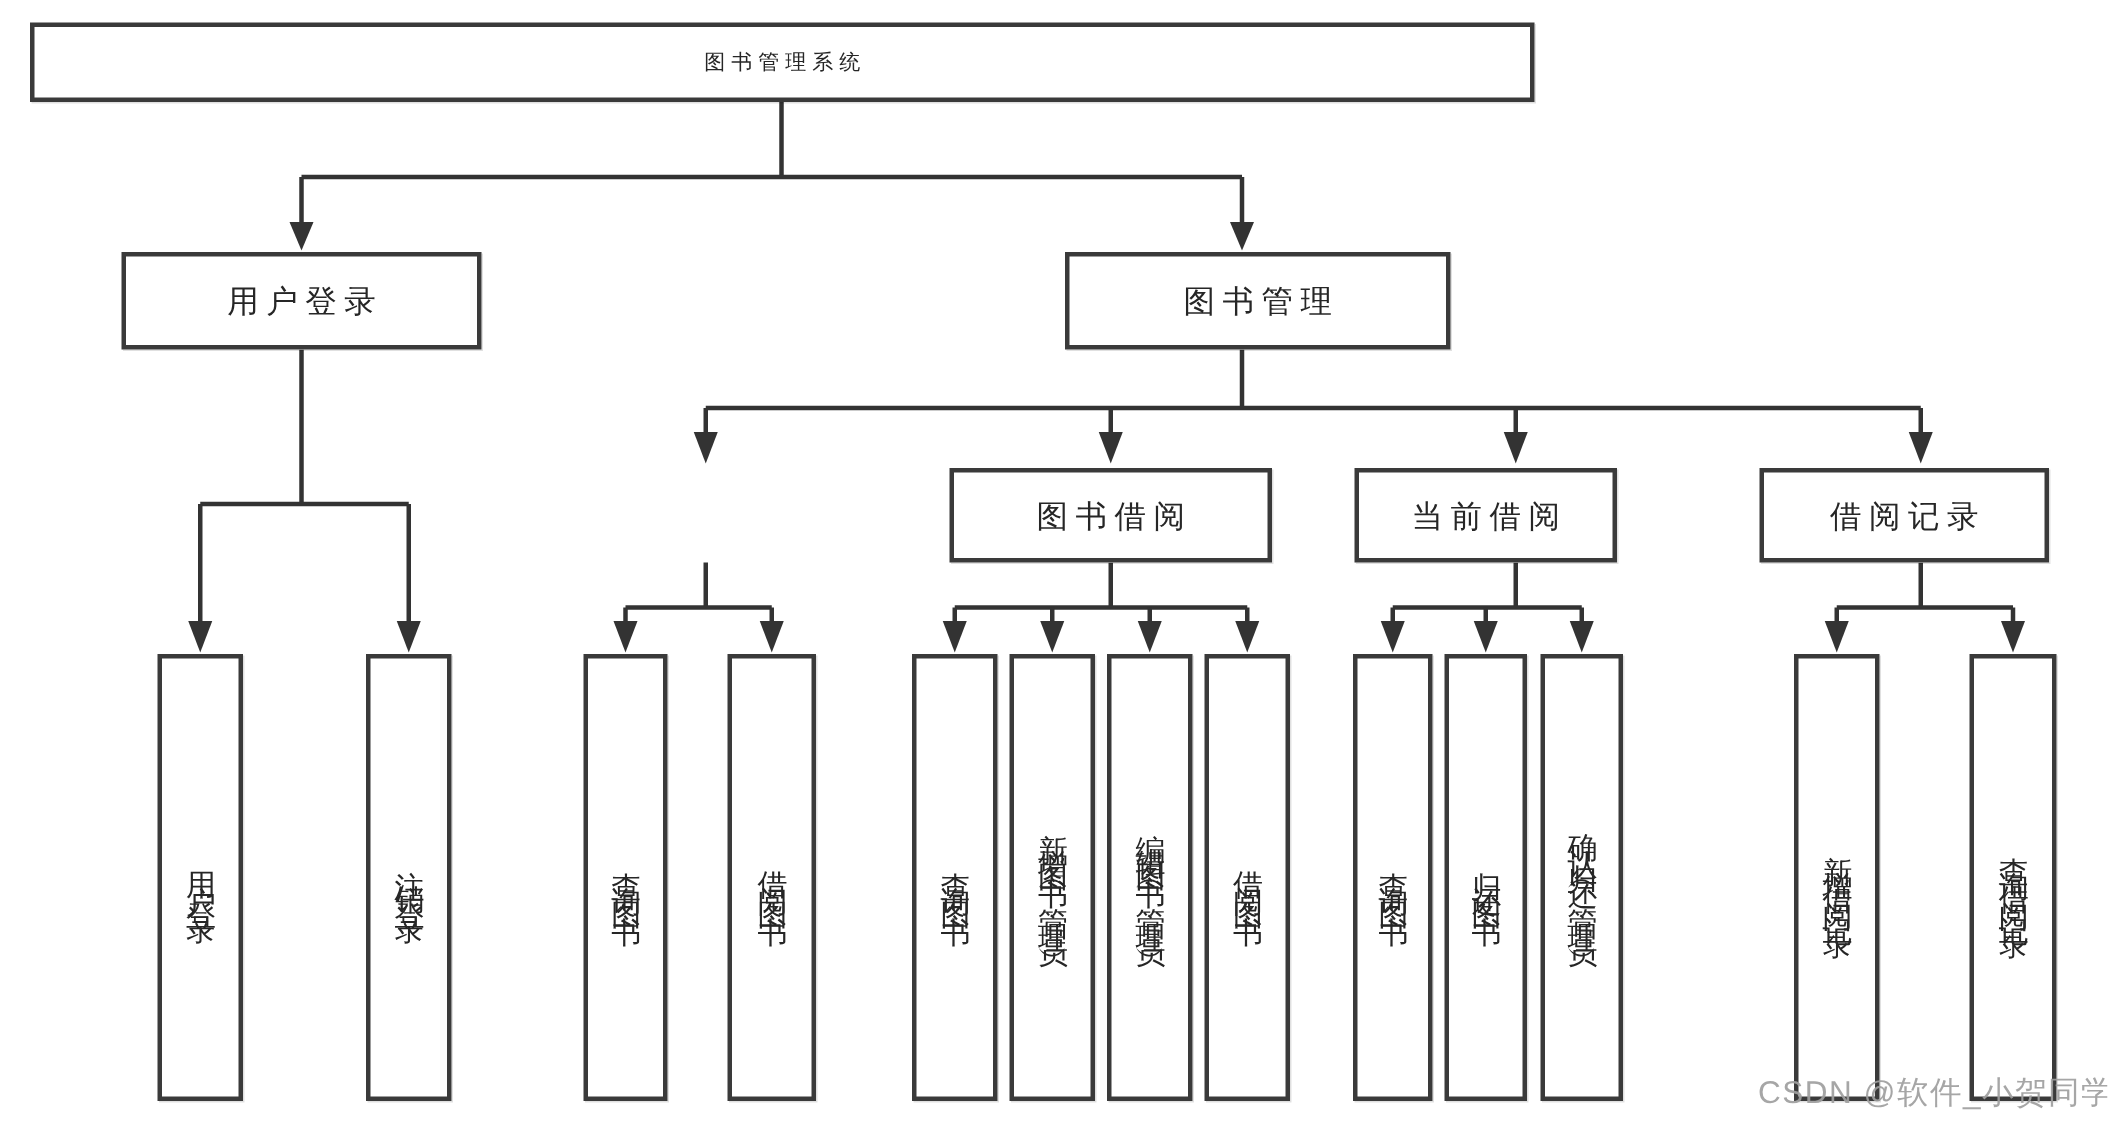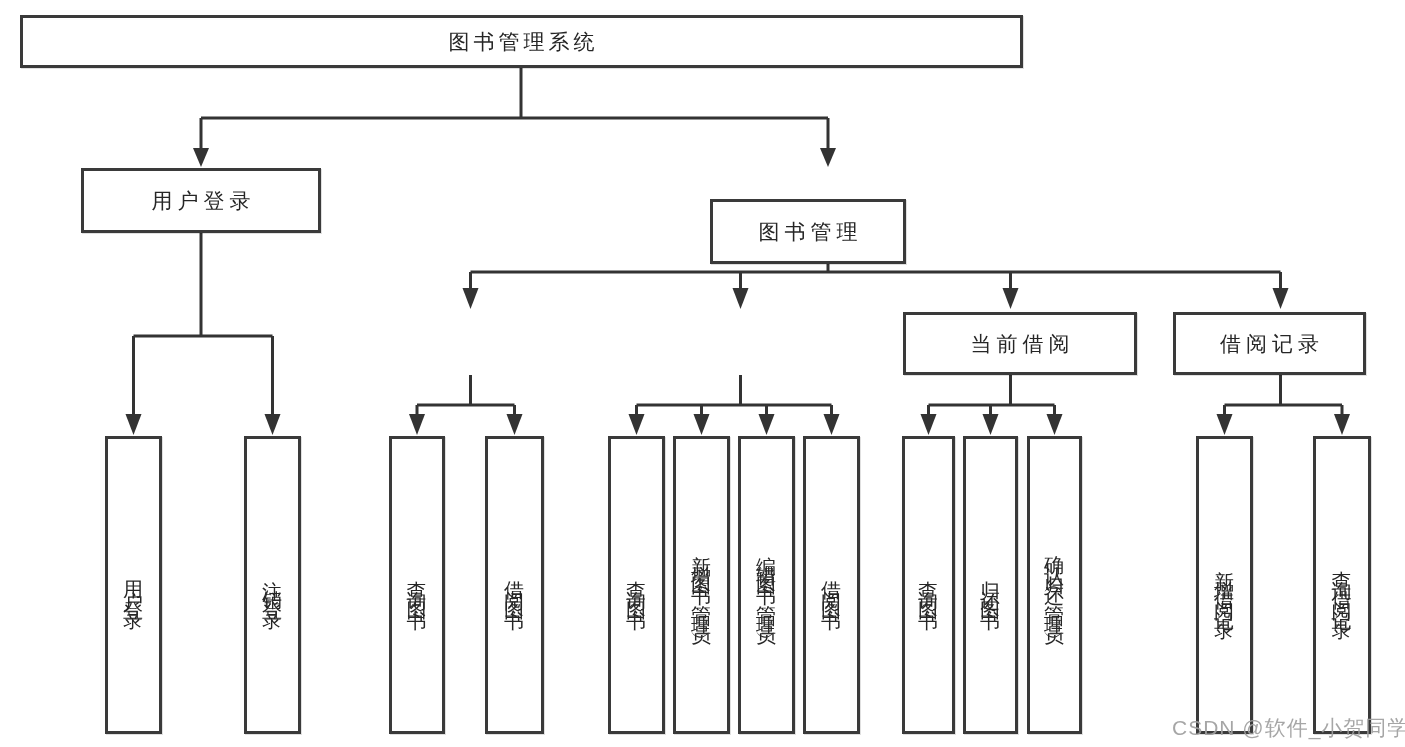--- a/index.html
+++ b/index.html
@@ -36,21 +36,21 @@
     z-index: 2;
     box-shadow: 1px 1px 0 rgba(0,0,0,0.12);
   }
   .node-h {
     font-size: 21px;
     letter-spacing: 5px;
     text-indent: 5px;
     white-space: nowrap;
   }
   .node-root {
-    font-size: 21px;
+    font-size: 14px;
     letter-spacing: 4px;
     text-indent: 4px;
     font-family: Liberation Serif, serif;
   }
   .leaf .vtext {
     writing-mode: vertical-rl;
     text-orientation: mixed;
     font-size: 20px;
     letter-spacing: 10px;
     line-height: 1.1;
@@ -136,25 +136,28 @@
     <polygon points="1334,414 1350,414 1342,435"></polygon>
   </svg>
 
   <div class="node node-h node-root" style="left:20px; top:15px; width:1003px; height:53px;">
     <span>图书管理系统</span>
   </div>
 
   <div class="node node-h" style="left:81px; top:168px; width:240px; height:65px;">
     <span>用户登录</span>
   </div>
-  <div class="node node-h" style="left:710px; top:168px; width:196px; height:65px;margin-top:31px;">
+  <div class="node node-h" style="left:710px; top:168px; width:257px; height:65px;">
     <span>图书管理</span>
   </div>
 
-  <div class="node node-h" style="left:903px; top:312px; width:234px; height:63px;">
+  <div class="node node-h" style="left:633px; top:312px; width:215px; height:63px;">
+    <span>图书借阅</span>
+  </div>
+  <div class="node node-h" style="left:903px; top:312px; width:175px; height:63px;">
     <span>当前借阅</span>
   </div>
   <div class="node node-h" style="left:1173px; top:312px; width:193px; height:63px;">
     <span>借阅记录</span>
   </div>
 
   <div class="node leaf" style="left:105px; top:436px; width:57px; height:298px;">
     <span class="vtext">用户登录</span>
   </div>
   <div class="node leaf" style="left:244px; top:436px; width:57px; height:298px;">

